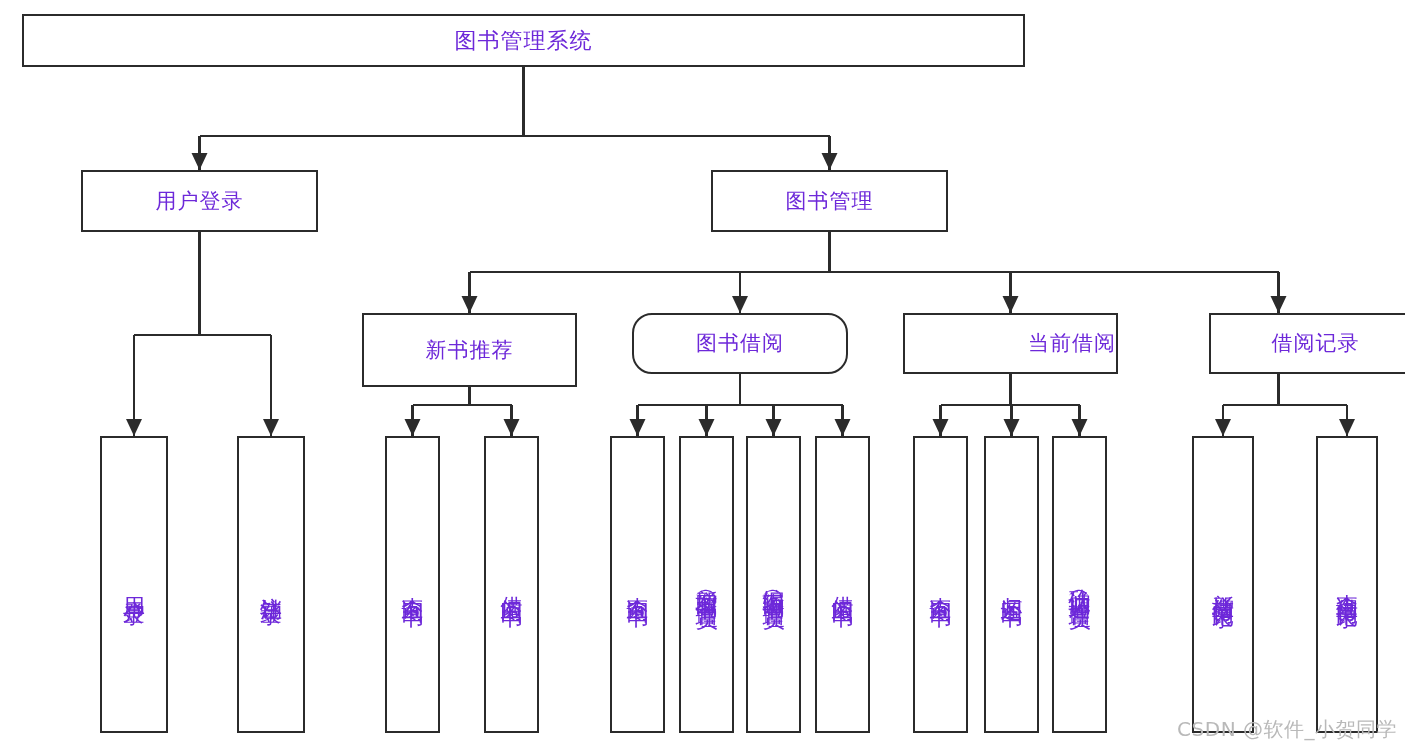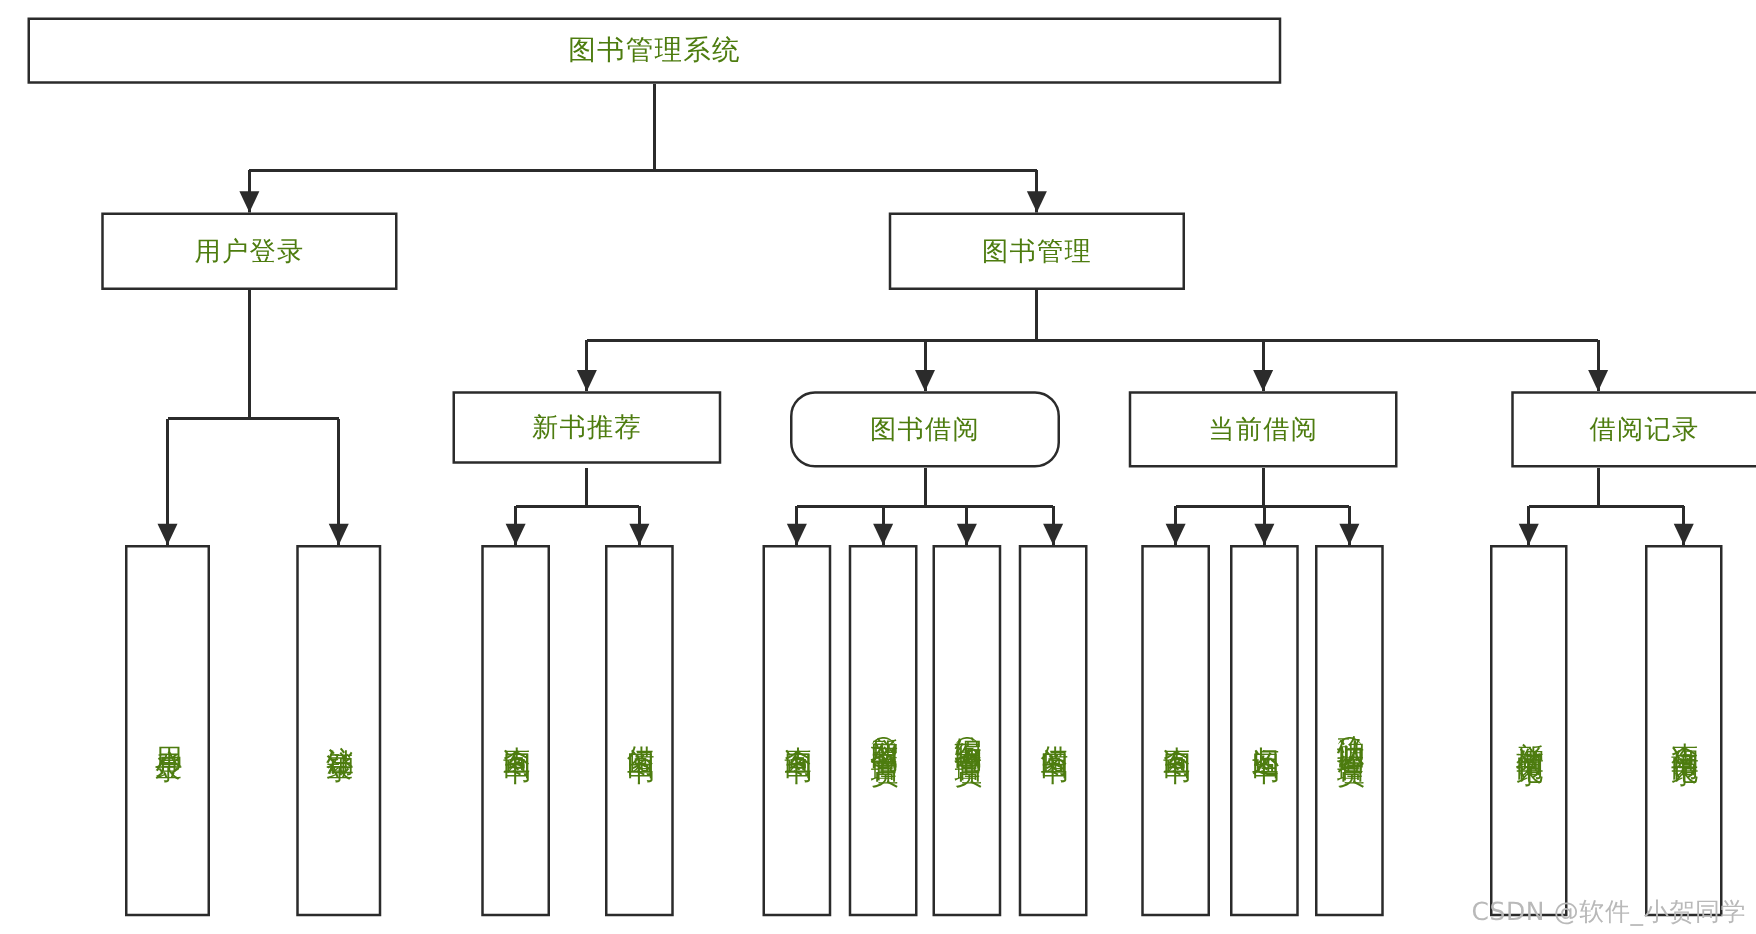--- a/index.html
+++ b/index.html
@@ -28,21 +28,21 @@
     border:2px solid #2b2b2b;
     display:flex;
     align-items:center;
     justify-content:center;
     z-index:2;
   }
   .node .label{
     font-size:21px;
     line-height:1.15;
     letter-spacing:1px;
-    color:#4d7c0f;
+    color:#6d28d9;
     white-space:nowrap;
   }
   .node.root .label{font-size:22px;}
   .node.leaf{
     align-items:center;
     justify-content:center;
   }
   .node.leaf .label{
     writing-mode:vertical-rl;
     text-orientation:upright;
@@ -139,27 +139,27 @@
   <div id="nodes-layer">
       <div class="node root" style="left: 22px; top: 14px; width: 1003px; height: 53px;">
         <span class="label">图书管理系统</span>
       </div>
       <div class="node branch" style="left: 81px; top: 170px; width: 237px; height: 62px;">
         <span class="label">用户登录</span>
       </div>
       <div class="node branch" style="left: 711px; top: 170px; width: 237px; height: 62px;">
         <span class="label">图书管理</span>
       </div>
-      <div class="node branch" style="left: 362px; top: 313px; width: 215px; height: 58px;">
+      <div class="node branch" style="left: 362px; top: 313px; width: 215px; height: 74px;">
         <span class="label">新书推荐</span>
       </div>
       <div class="node branch" style="left: 632px; top: 313px; width: 216px; height: 61px; border-radius: 20px;">
         <span class="label">图书借阅</span>
       </div>
-      <div class="node branch" style="left: 903px; top: 313px; width: 215px; height: 61px;">
+      <div class="node branch" style="left: 903px; top: 313px; width: 215px; height: 61px; justify-content: flex-end;">
         <span class="label">当前借阅</span>
       </div>
       <div class="node branch" style="left: 1172px; top: 313px; width: 213px; height: 61px; margin-left: 37px;">
         <span class="label">借阅记录</span>
       </div>
       <div class="node leaf" style="left: 100px; top: 436px; width: 68px; height: 297px;">
         <span class="label">用户登录</span>
       </div>
       <div class="node leaf" style="left: 237px; top: 436px; width: 68px; height: 297px;">
         <span class="label">注销登录</span>

